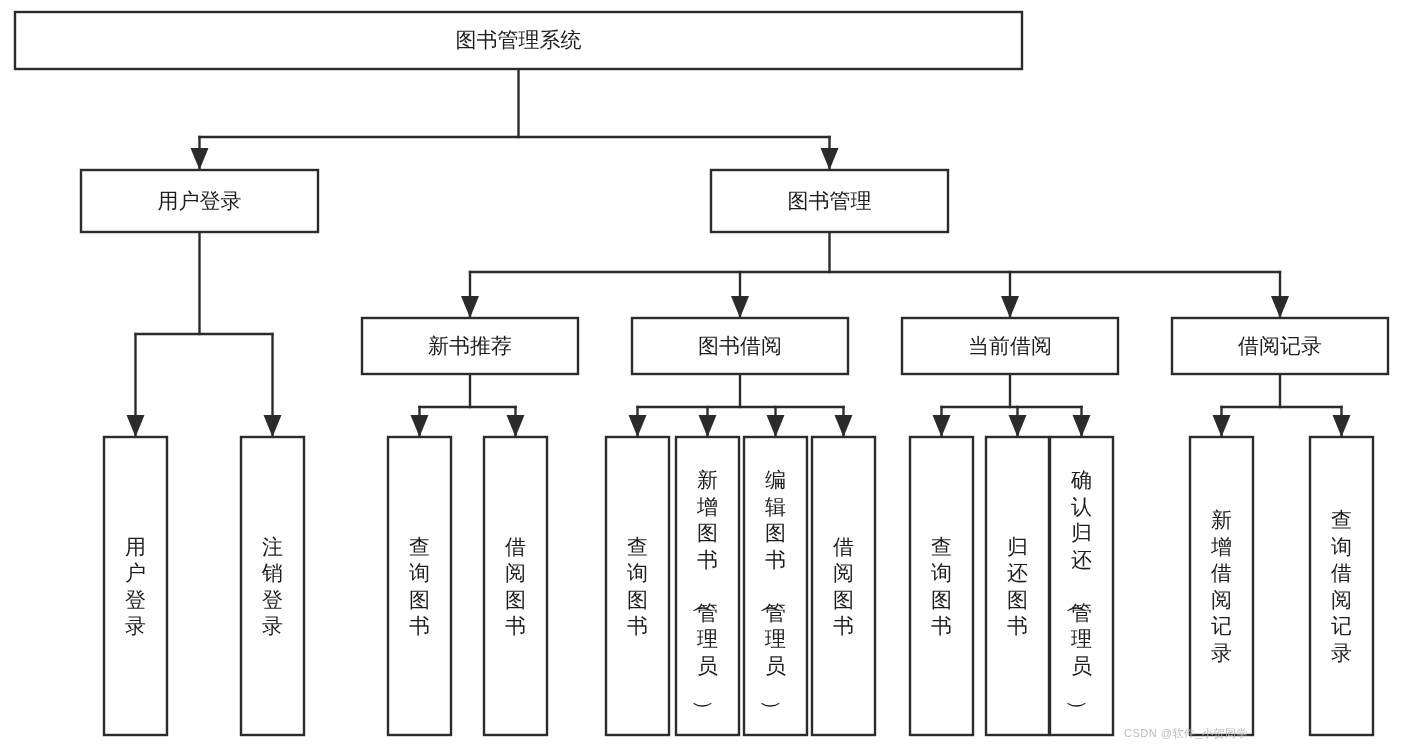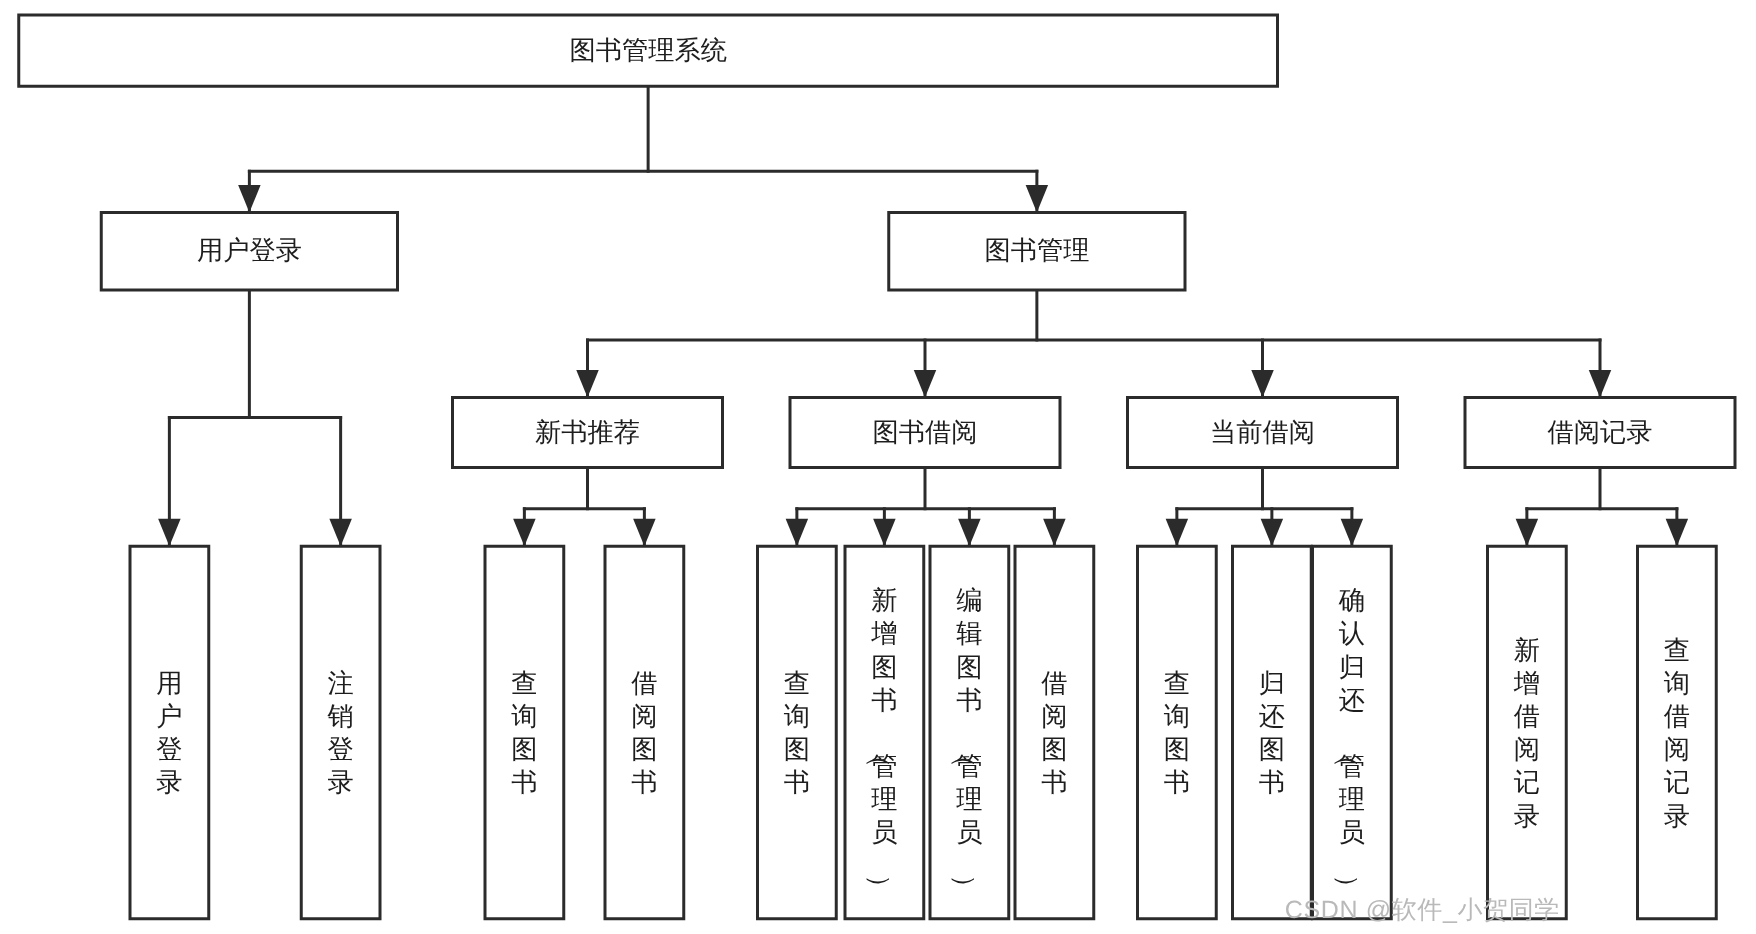--- a/index.html
+++ b/index.html
@@ -53,21 +53,21 @@
     font-family: "Liberation Sans", "DejaVu Sans", sans-serif;
     font-size: 21px;
     fill: #1d1d1d;
     text-anchor: middle;
   }
   .watermark-text {
     position: absolute;
     right: 8px;
     bottom: 6px;
     font-family: "Liberation Sans", "DejaVu Sans", sans-serif;
-    font-size: 20px;
+    font-size: 11px;
     color: #b9b9b9;
     white-space: nowrap;
     letter-spacing: 0.5px;
     pointer-events: none;
   }
 </style>
 </head>
 <body>
 
 <div id="diagram-root">

